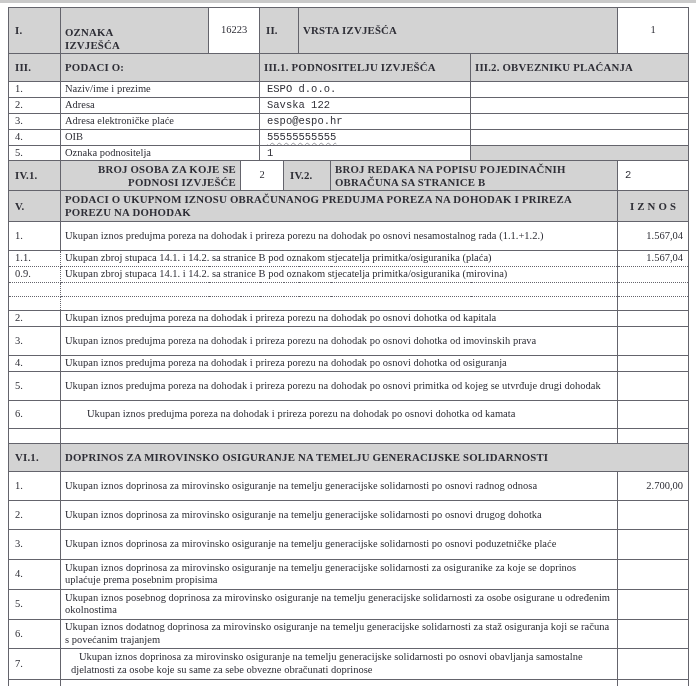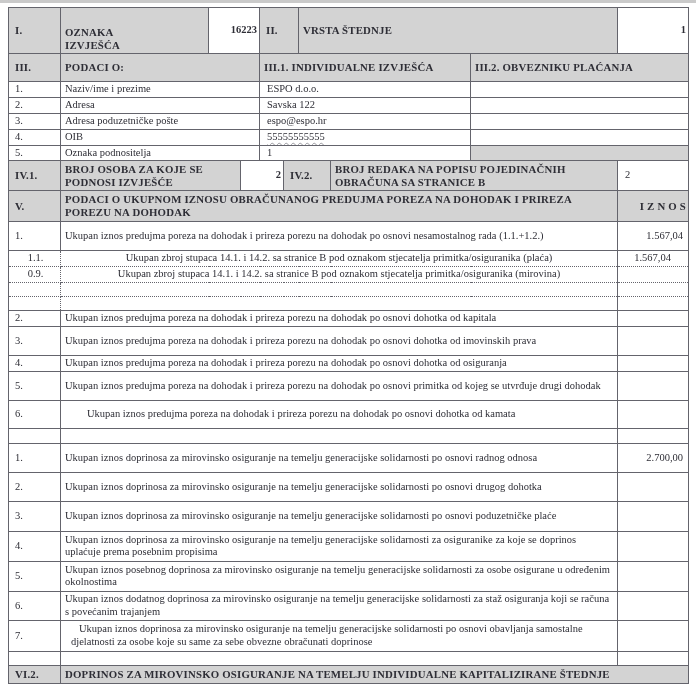--- a/index.html
+++ b/index.html
@@ -5,30 +5,30 @@
   html,body{margin:0;padding:0;background:#fff;}
   .page{position:relative;width:696px;height:686px;background:#ffffff;overflow:hidden;
         font-family:"Liberation Serif","DejaVu Serif",serif;color:#2e2e36;}
   .scan-strip{position:absolute;top:0;left:0;width:696px;height:3px;background:#cacaca;}
   table.form{position:absolute;top:7px;left:8px;width:680px;border-collapse:collapse;table-layout:fixed;}
   td{border:1.5px solid #64646c;padding:1px 4px;vertical-align:middle;
      font-size:10.5px;line-height:1.22;overflow:hidden;}
   .grey{background:#d3d3d3;}
   .hdr{font-weight:bold;font-size:10.8px;letter-spacing:.2px;}
   .num{padding-left:6px;}
-  .ctr{text-align:right;padding:1px 2px;font-weight:bold;}
+  .ctr{text-align:center;padding:1px 2px;}
   .amt{text-align:right;padding-right:5px;}
-  .val-left{padding-left:7px;}
+  .val-left{padding-left:7px;font-family:Liberation Mono, monospace;}
   .wrap-narrow{display:inline-block;max-width:72px;margin-top:17px;}
-  .wrap-mid{display:inline-block;max-width:176px;}
+  .wrap-mid{display:inline-block;max-width:176px;text-align:right;}
   .indent1{padding-left:26px;}
   .indent2{padding-left:10px;text-indent:8px;}
   tr.h14{height:14px;} tr.h15{height:15px;} tr.h16{height:16px;} tr.h17{height:28px;padding-left:35px;}
   tr.h18{height:18px;} tr.h29{height:29px;} tr.h30{height:30px;padding-left:21px;} tr.h31{height:31px;}
-  tr.dot-b td{border-bottom-style:dotted;text-align:center;}
+  tr.dot-b td{border-bottom-style:dotted;}
   tr.dot-t td{border-top-style:dotted;}
   tr.dot-v td:first-child{border-right-style:dotted;}
   tr.dot-v td:nth-child(2){border-left-style:dotted;}
   .squiggle{text-decoration:underline wavy 1px #9a9aa0;text-underline-offset:2px;}
 </style>
 </head>
 <body>
 
 <div class="page">
   <div class="scan-strip"></div>
@@ -46,46 +46,46 @@
       <col style="width:147px">
         <col style="width:71px">
     </colgroup>
 
     <tbody>
         <tr class="h31">
       <td class="grey hdr num">I.</td>
       <td class="grey hdr"><span class="wrap-narrow">OZNAKA IZVJEŠĆA</span></td>
       <td class="ctr" colspan="2">16223</td>
       <td class="grey hdr num" colspan="2">II.</td>
-      <td class="grey hdr" colspan="3">VRSTA ŠTEDNJE</td>
+      <td class="grey hdr" colspan="3">VRSTA IZVJEŠĆA</td>
       <td class="ctr">1</td>
     </tr>
 
     <tr class="h17">
       <td class="grey hdr num">III.</td>
       <td class="grey hdr" colspan="3">PODACI O:</td>
-      <td class="grey hdr" colspan="4">III.1. INDIVIDUALNE IZVJEŠĆA</td>
+      <td class="grey hdr" colspan="4">III.1. PODNOSITELJU IZVJEŠĆA</td>
       <td class="grey hdr" colspan="2">III.2. OBVEZNIKU PLAĆANJA</td>
     </tr>
 
     <tr class="h15">
       <td class="num">1.</td>
       <td colspan="3">Naziv/ime i prezime</td>
       <td colspan="4" class="val-left">ESPO d.o.o.</td>
       <td colspan="2"></td>
     </tr>
     <tr class="h15">
       <td class="num">2.</td>
       <td colspan="3">Adresa</td>
       <td colspan="4" class="val-left">Savska 122</td>
       <td colspan="2"></td>
     </tr>
     <tr class="h15">
       <td class="num">3.</td>
-      <td colspan="3">Adresa poduzetničke pošte</td>
+      <td colspan="3">Adresa elektroničke plaće</td>
       <td colspan="4" class="val-left">espo@espo.hr</td>
       <td colspan="2"></td>
     </tr>
     <tr class="h15">
       <td class="num">4.</td>
       <td colspan="3">OIB</td>
       <td colspan="4" class="val-left"><span class="squiggle">55555555555</span></td>
       <td colspan="2"></td>
     </tr>
     <tr class="h15">
@@ -161,20 +161,24 @@
       <td class="amt"></td>
     </tr>
 
     <tr class="h15">
       <td></td>
       <td colspan="8"></td>
       <td></td>
     </tr>
 
 
+    <tr class="h17">
+      <td class="grey hdr num">VI.1.</td>
+      <td class="grey hdr" colspan="9">DOPRINOS ZA MIROVINSKO OSIGURANJE NA TEMELJU GENERACIJSKE SOLIDARNOSTI</td>
+    </tr>
 
     <tr class="h29">
       <td class="num">1.</td>
       <td colspan="8">Ukupan iznos doprinosa za mirovinsko osiguranje na temelju generacijske solidarnosti po osnovi radnog odnosa</td>
       <td class="amt">2.700,00</td>
     </tr>
     <tr class="h29">
       <td class="num">2.</td>
       <td colspan="8">Ukupan iznos doprinosa za mirovinsko osiguranje na temelju generacijske solidarnosti  po osnovi  drugog dohotka</td>
       <td class="amt"></td>

